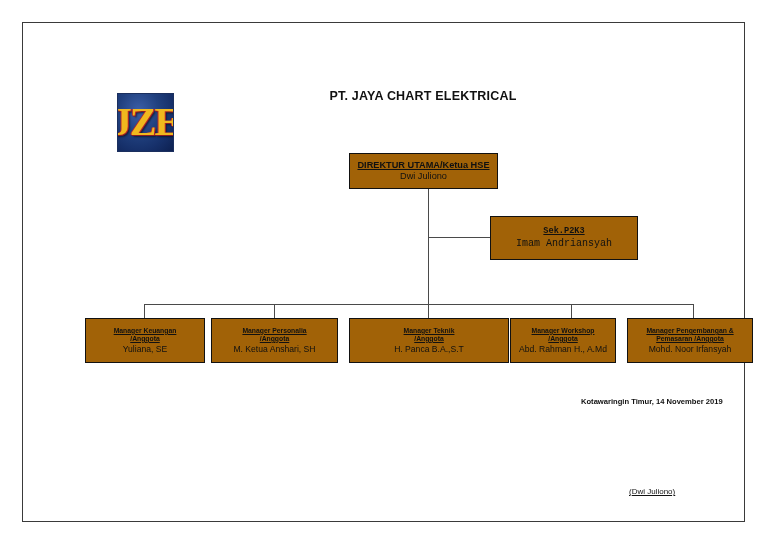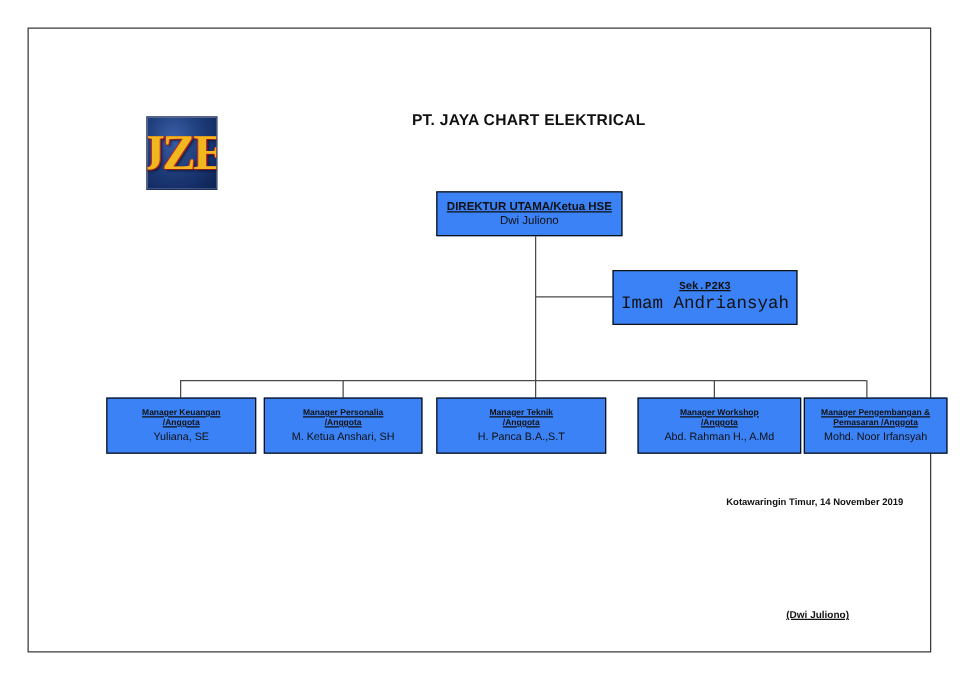--- a/index.html
+++ b/index.html
@@ -94,21 +94,21 @@
     position: absolute;
     background: #4a4a4a;
   }
   .vline { width: 1.2px; }
   .hline { height: 1.2px; }
 
   
   .node {
     position: absolute;
     border: 1.6px solid #111111;
-    background: #3b82f6;
+    background: #a16207;
     box-sizing: border-box;
     display: flex;
     flex-direction: column;
     align-items: center;
     justify-content: center;
     text-align: center;
     padding: 2px 3px;
   }
   .node .role {
     font-weight: bold;
@@ -134,53 +134,53 @@
 
   
   #node-sekretaris {
     left: 467px;
     top: 193px;
     width: 148px;
     height: 44px;
     font-family: Liberation Mono, monospace;
   }
   #node-sekretaris .role { font-size: 8.6px; }
-  #node-sekretaris .person { font-size: 14px; }
+  #node-sekretaris .person { font-size: 10px; }
 
   
   .node-mgr {
     top: 295px;
     height: 45px;
     align-items: center;
   }
   .node-mgr .role { font-size: 6.8px; }
   .node-mgr .person { font-size: 8.6px; }
 
   #node-mgr-0 { left: 62px;  width: 120px; }
   #node-mgr-1 { left: 188px; width: 127px; }
-  #node-mgr-2 { left: 326px; width: 136px; }
-  #node-mgr-3 { left: 487px; width: 131px; }
-  #node-mgr-4 { left: 604px; width: 115px; margin-left: 16px; }
+  #node-mgr-2 { left: 326px; width: 160px; }
+  #node-mgr-3 { left: 487px; width: 106px; }
+  #node-mgr-4 { left: 604px; width: 126px; }
 
   
   #footer-place {
     position: absolute;
     left: 558px;
     top: 374px;
     font-size: 7.6px;
     color: #111111;
     white-space: nowrap;
     font-weight: bold;
   }
   #footer-signature {
     position: absolute;
     left: 606px;
     top: 464px;
     font-size: 8px;
-    font-weight: bold;
+    font-weight: normal;
     color: #111111;
     text-decoration: underline;
     white-space: nowrap;
   }
 </style>
 </head>
 <body>
 
 <div id="page">
   <div id="doc-border">

